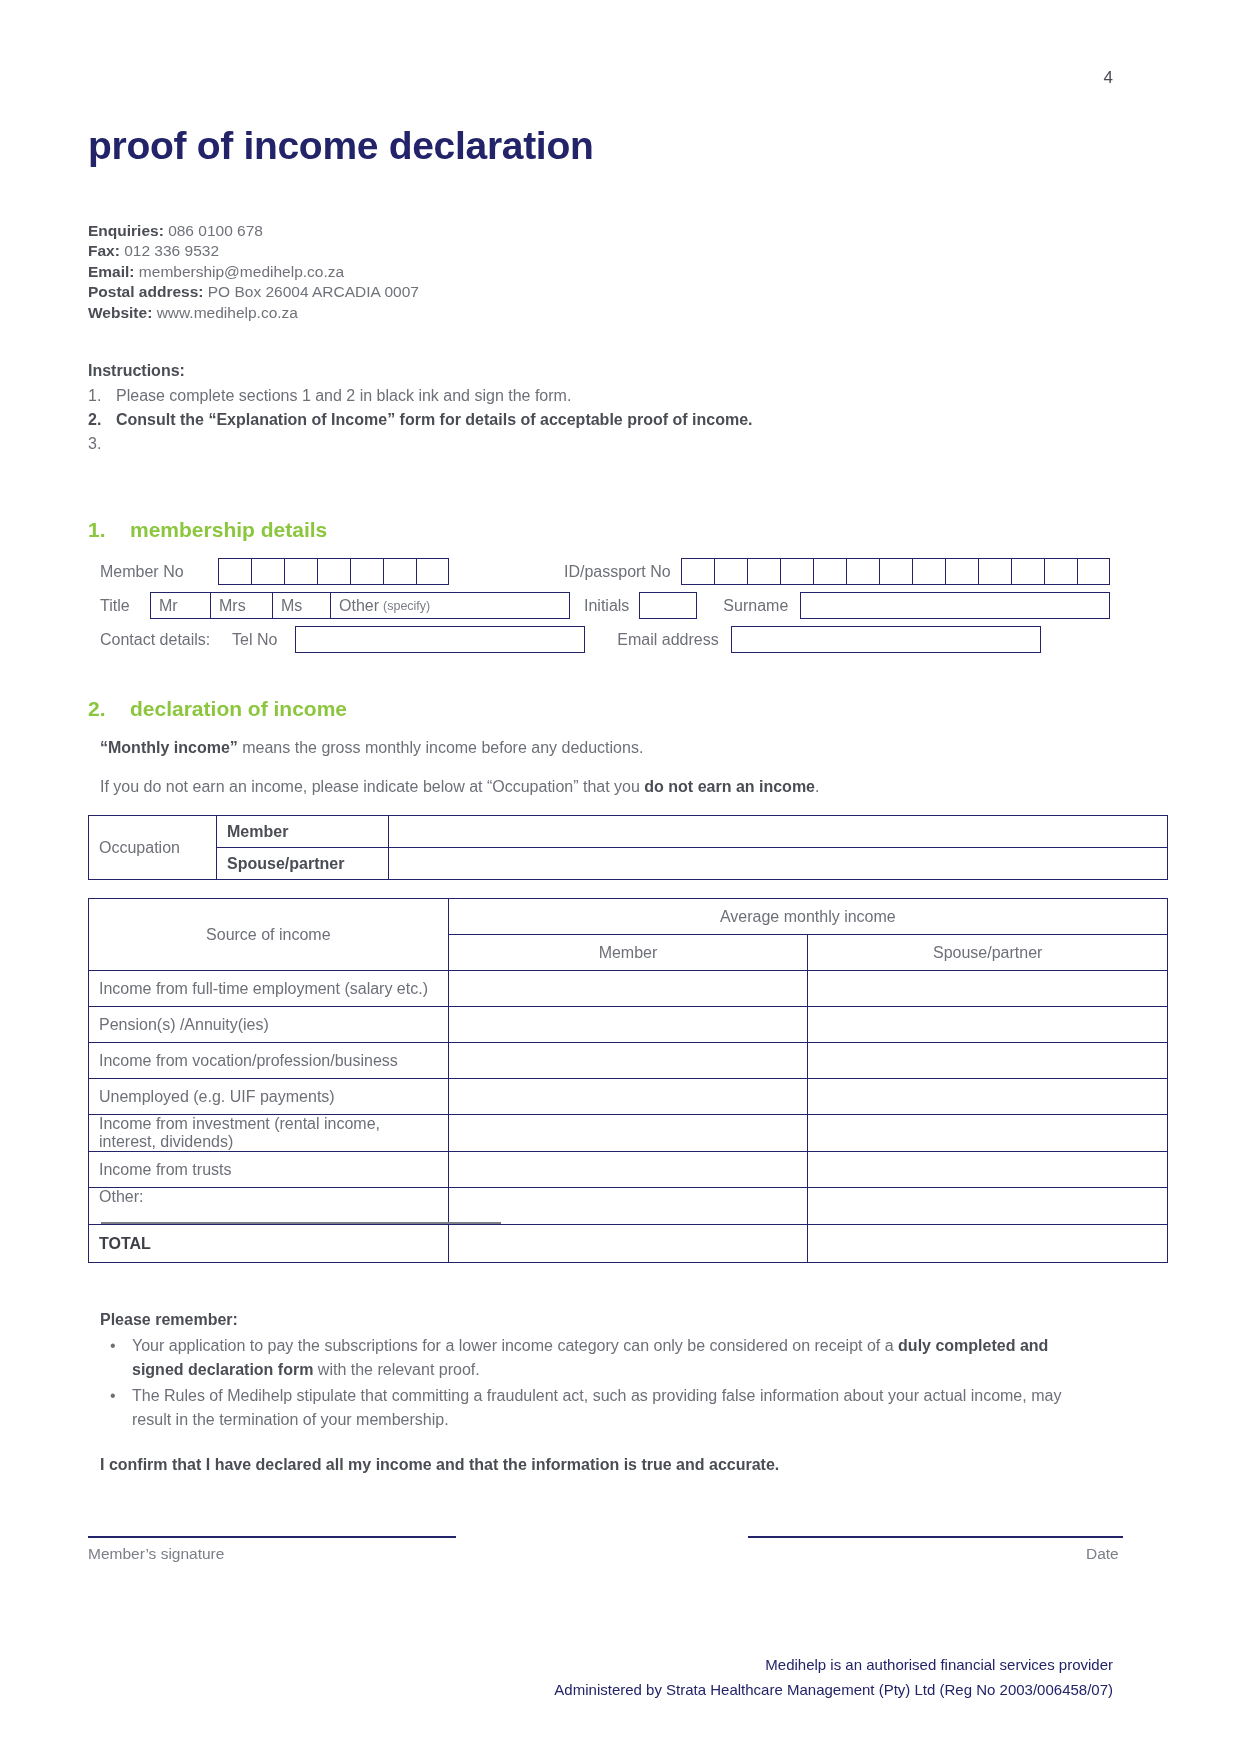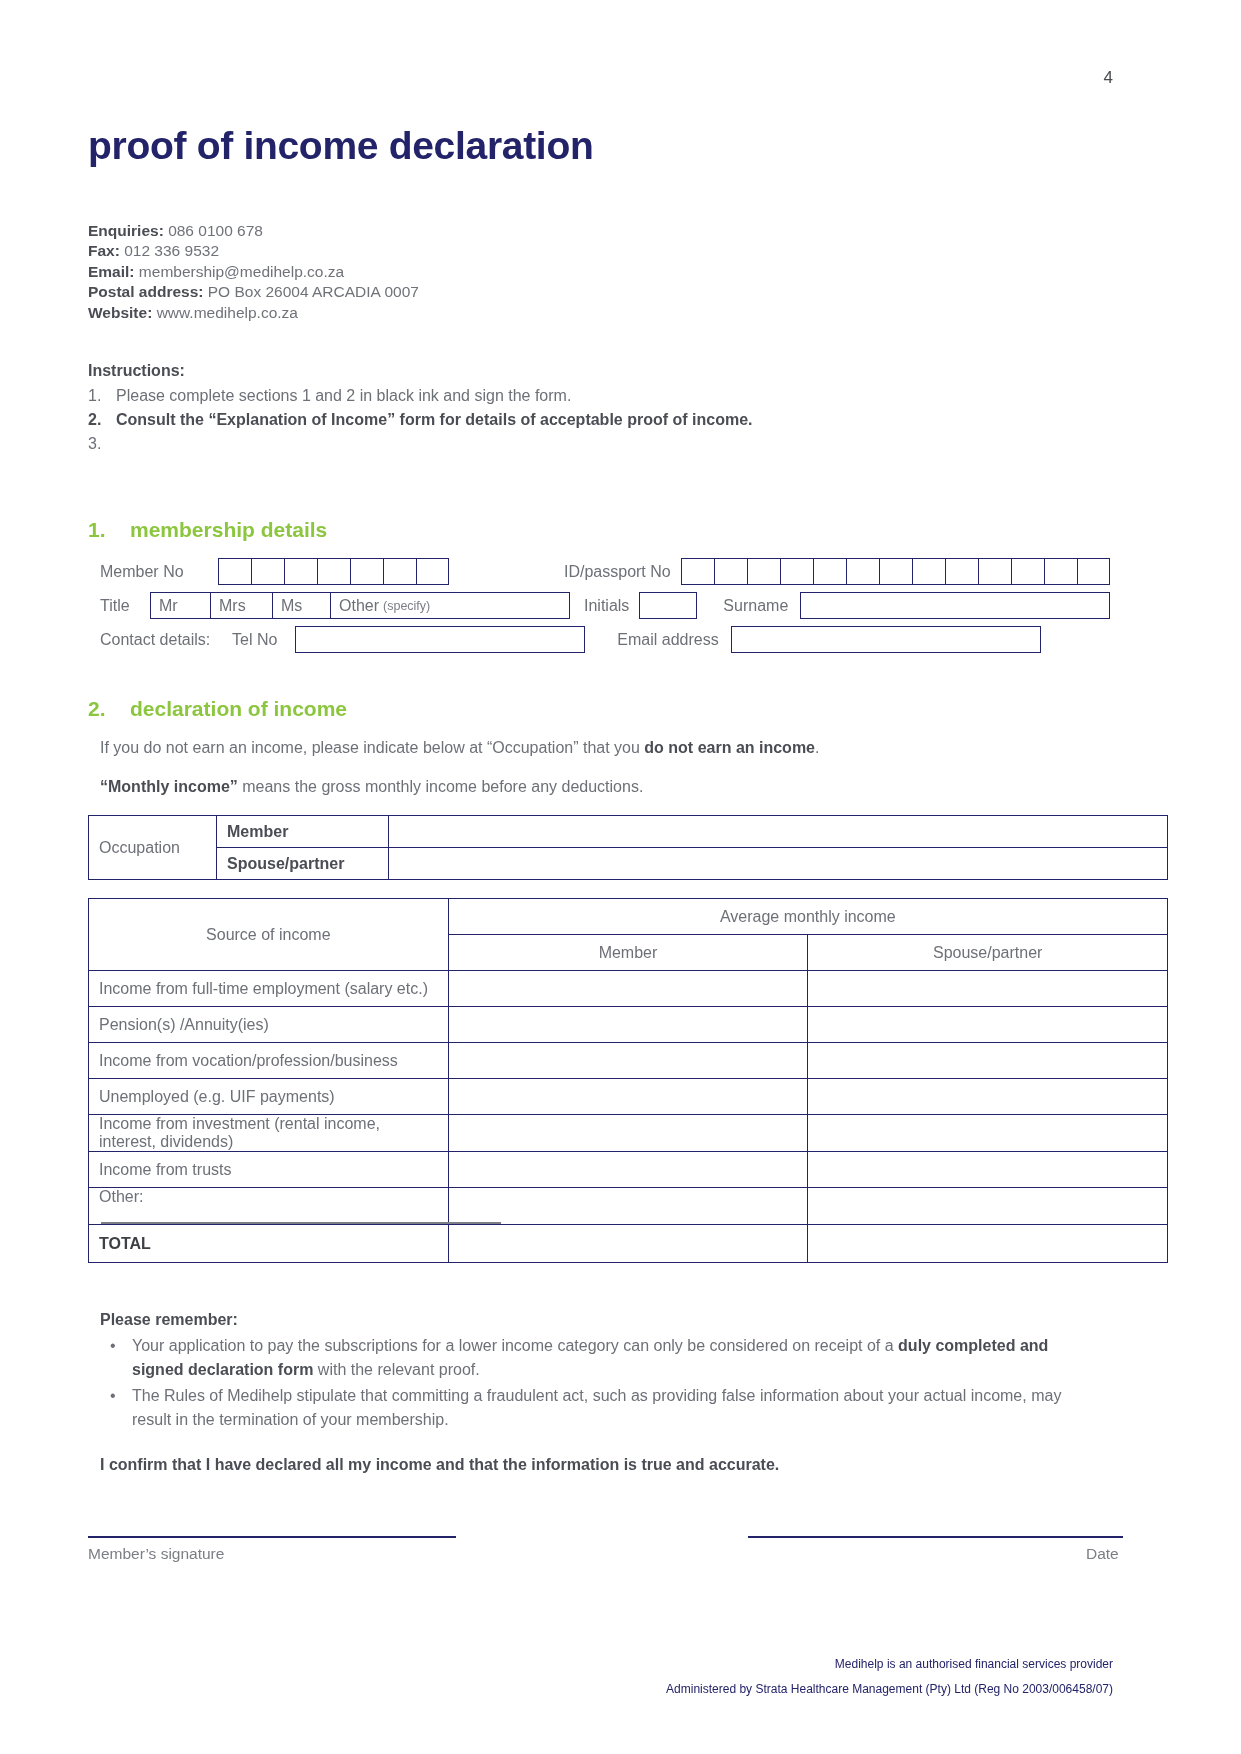--- a/index.html
+++ b/index.html
@@ -215,21 +215,21 @@
   }
   .sig-label.left { left: 0; }
   .sig-label.right { left: 998px; }
 
   
   .footer {
     position: absolute;
     bottom: 52px;
     right: 128px;
     text-align: right;
-    font-size: 12px;
+    font-size: 15px;
     color: #232369;
     line-height: 25px;
   }
 </style>
 </head>
 <body>
 
 <div class="page">
 
   <div class="page-number">4</div>
@@ -341,24 +341,24 @@
     </div>
 
     <div class="sec2">
       <div class="section-head">
         <span class="num">2.</span>
         <span>declaration of income</span>
       </div>
 
       <div class="sec2-body">
         <p>
-          <span>If you do not earn an income, please indicate below at “Occupation” that you </span><b>do not earn an income</b><span>.</span>
+          <b>“Monthly income”</b><span> means the gross monthly income before any deductions.</span>
         </p>
         <p>
-          <b>“Monthly income”</b><span> means the gross monthly income before any deductions.</span>
+          <span>If you do not earn an income, please indicate below at “Occupation” that you </span><b>do not earn an income</b><span>.</span>
         </p>
       </div>
 
       <table class="occ-table">
         <tbody>
           <tr>
             <td class="occ-label" rowspan="2">Occupation</td>
             <td class="occ-who">Member</td>
             <td></td>
           </tr>

